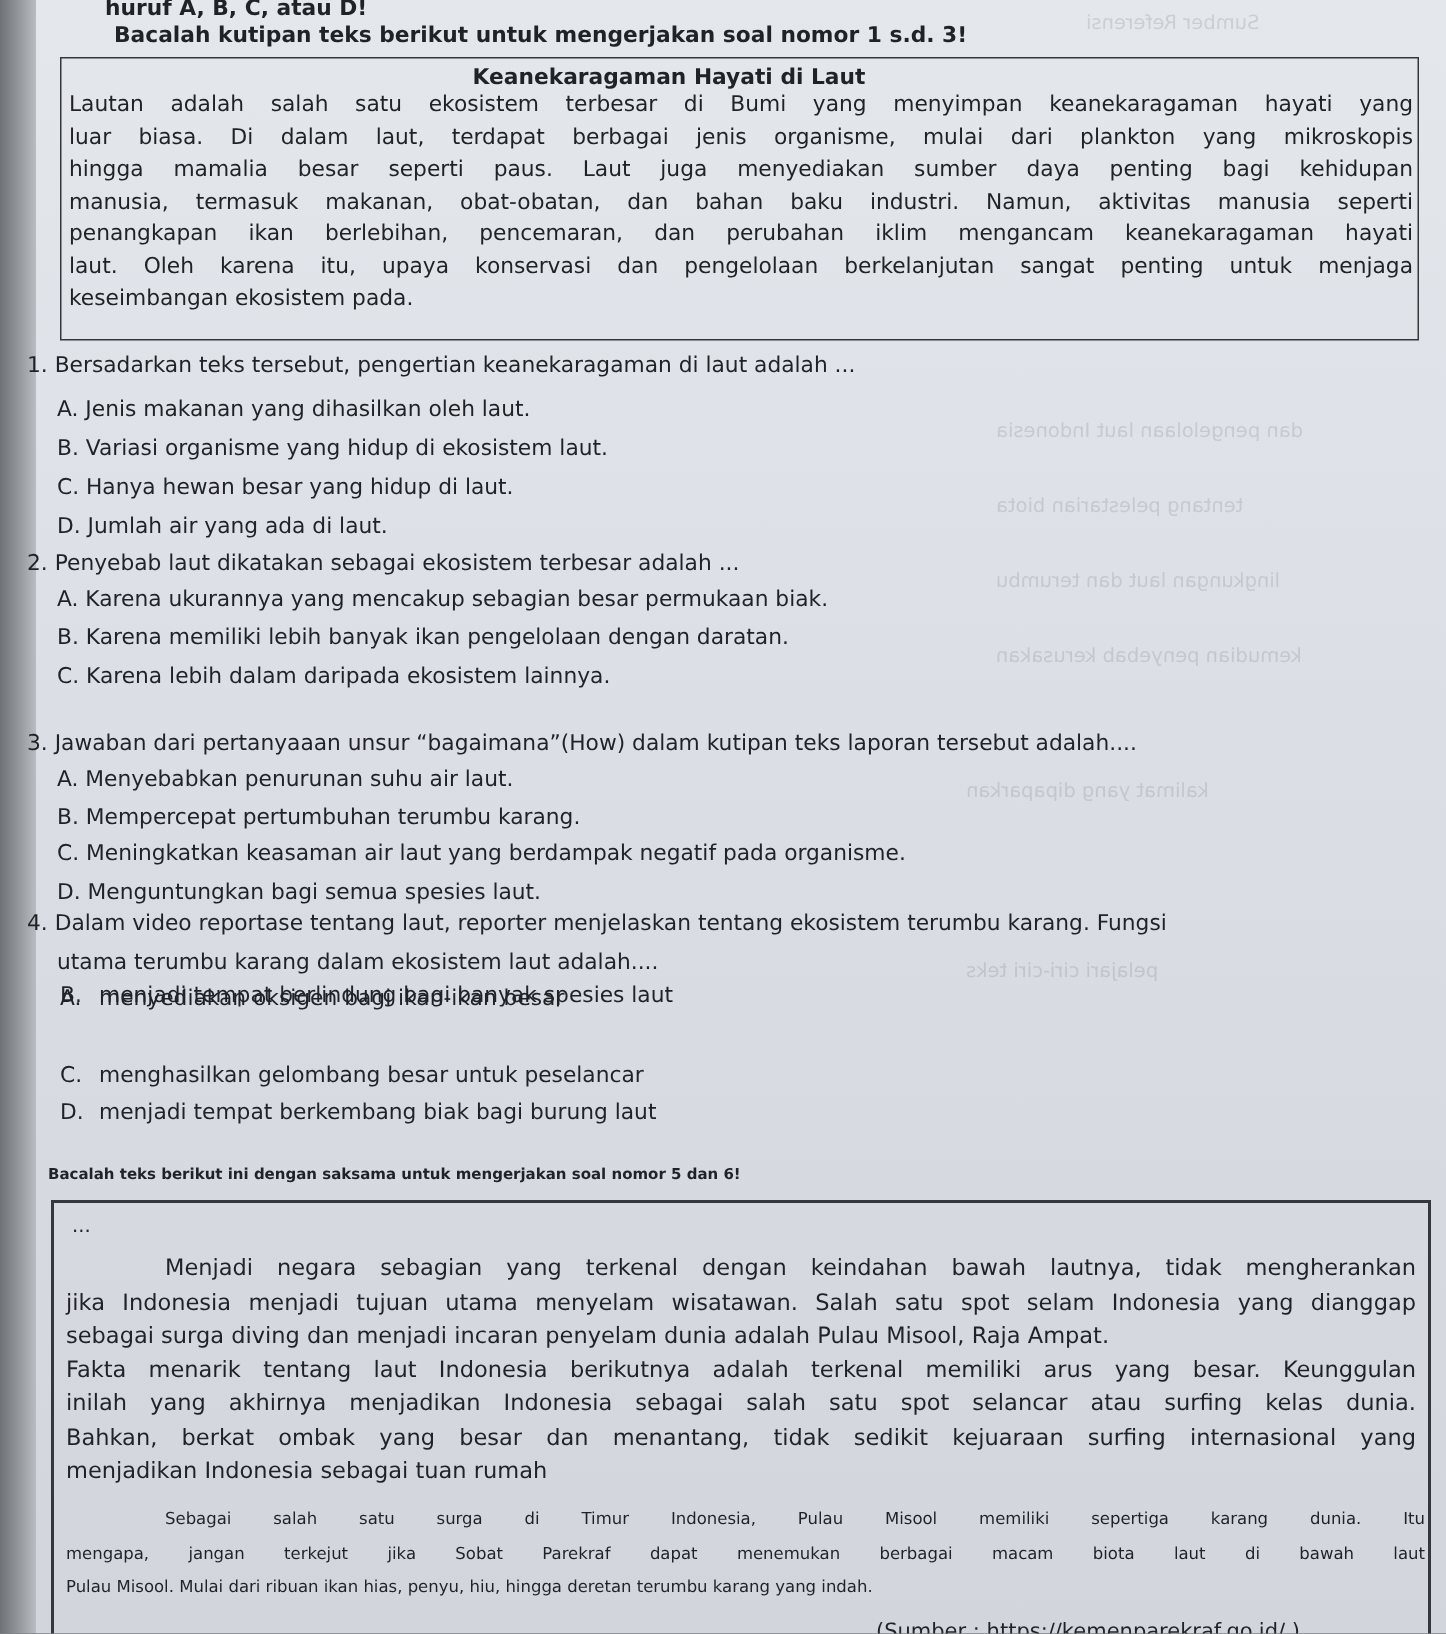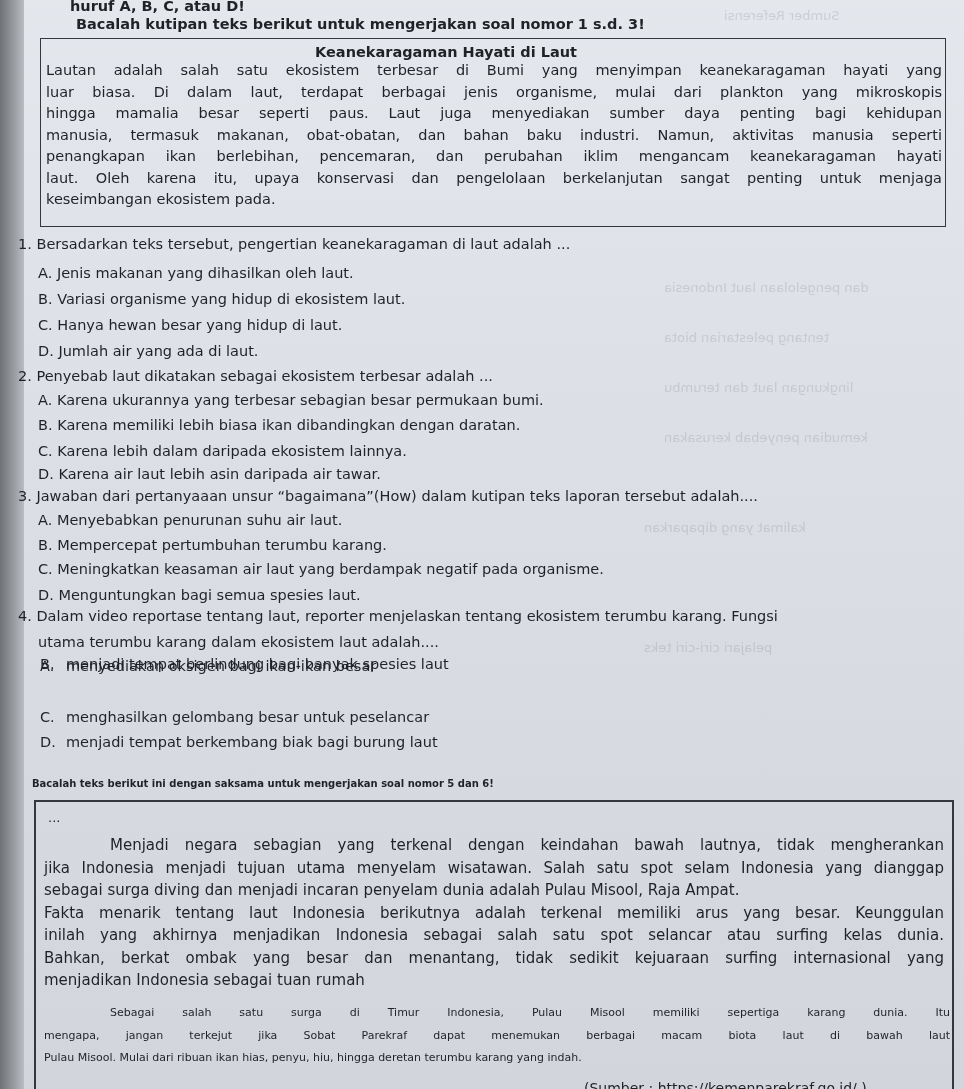--- a/index.html
+++ b/index.html
@@ -67,24 +67,23 @@
   </div>
   <div class="opt" style="left:14px;top:265px;"><span class="letter">A.</span> <span>Jenis makanan yang dihasilkan oleh laut.</span></div>
   <div class="opt" style="left:14px;top:291px;"><span class="letter">B.</span> <span>Variasi organisme yang hidup di ekosistem laut.</span></div>
   <div class="opt" style="left:14px;top:317px;"><span class="letter">C.</span> <span>Hanya hewan besar yang hidup di laut.</span></div>
   <div class="opt" style="left:14px;top:343px;"><span class="letter">D.</span> <span>Jumlah air yang ada di laut.</span></div>
 
   <div class="t" style="left:-6px;top:366px;">
     <span>2.</span>
     <span>Penyebab laut dikatakan sebagai ekosistem terbesar adalah ...</span>
   </div>
-  <div class="opt" style="left:14px;top:392px;"><span class="letter">A.</span> <span>Karena ukurannya yang terbesar sebagian besar permukaan bumi.</span></div>
-  <div class="opt" style="left:14px;top:417px;"><span class="letter">B.</span> <span>Karena memiliki lebih biasa ikan dibandingkan dengan daratan.</span></div>
+  <div class="opt" style="left:14px;top:392px;"><span class="letter">A.</span> <span>Karena ukurannya yang mencakup sebagian besar permukaan biak.</span></div>
+  <div class="opt" style="left:14px;top:417px;"><span class="letter">B.</span> <span>Karena memiliki lebih banyak ikan pengelolaan dengan daratan.</span></div>
   <div class="opt" style="left:14px;top:443px;"><span class="letter">C.</span> <span>Karena lebih dalam daripada ekosistem lainnya.</span></div>
-  <div class="opt" style="left:14px;top:466px;"><span class="letter">D.</span> <span>Karena air laut lebih asin daripada air tawar.</span></div>
 
   <div class="t" style="left:-6px;top:486px;">
     <span>3.</span>
     <span>Jawaban dari pertanyaaan unsur “bagaimana”(How) dalam kutipan teks laporan tersebut adalah....</span>
   </div>
   <div class="opt" style="left:14px;top:512px;"><span class="letter">A.</span> <span>Menyebabkan penurunan suhu air laut.</span></div>
   <div class="opt" style="left:14px;top:537px;"><span class="letter">B.</span> <span>Mempercepat pertumbuhan terumbu karang.</span></div>
   <div class="opt" style="left:14px;top:561px;"><span class="letter">C.</span> <span>Meningkatkan keasaman air laut yang berdampak negatif pada organisme.</span></div>
   <div class="opt" style="left:14px;top:587px;"><span class="letter">D.</span> <span>Menguntungkan bagi semua spesies laut.</span></div>
 

